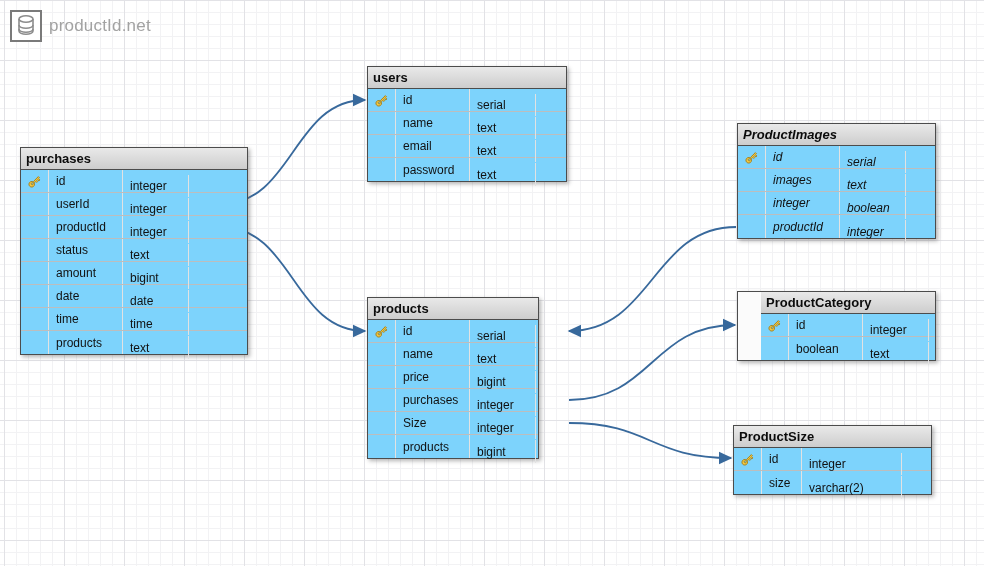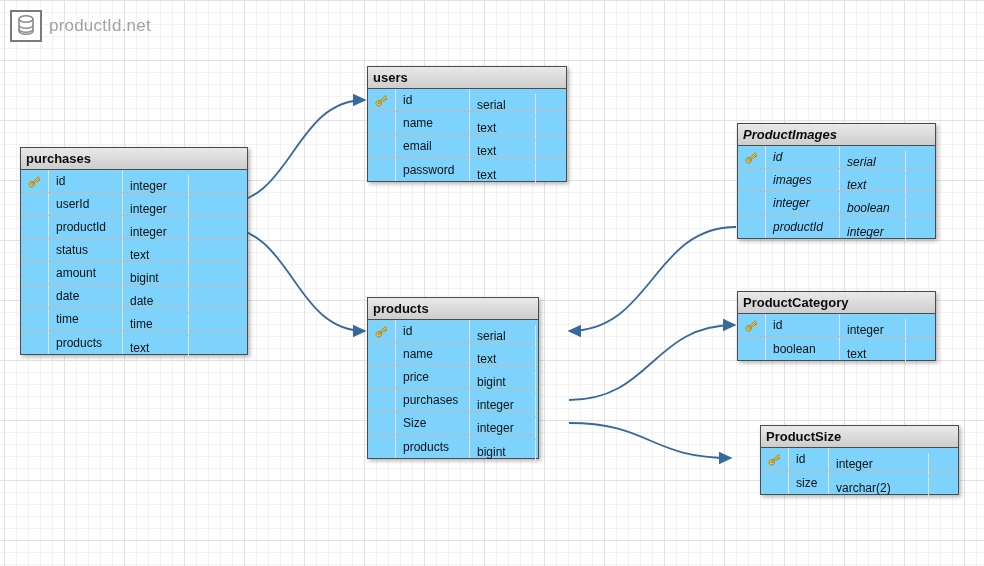--- a/index.html
+++ b/index.html
@@ -272,21 +272,21 @@
     <span class="cell end-cell"></span>
   </div>
         <div class="db-row">
     <span class="cell icon-cell"></span>
     <span class="cell name-cell">productId</span>
     <span class="cell type-cell">integer</span>
     <span class="cell end-cell"></span>
   </div>
       </div>
   </div>
-    <div class="db-table" style="left: 737px; top: 291px; width: 199px;">
+    <div class="db-table" style="left: 737px; top: 291px; width: 199px; padding-left: 23px;">
     <div class="db-table-header">
       <span>ProductCategory</span>
     </div>
     <div class="db-rows">
         <div class="db-row">
     <span class="cell icon-cell">
             <svg class="key-svg" width="15" height="15" viewBox="0 0 16 16">
               <g transform="rotate(-45 8 8)" fill="#f2c63e" stroke="#a07d1c" stroke-width="0.9" stroke-linejoin="round">
                 <path fill-rule="evenodd" d="M4.6 5.1 a3 3 0 1 0 0 5.8 a3 3 0 0 0 0 -5.8 z M4.6 6.9 a1.1 1.1 0 1 1 0 2.2 a1.1 1.1 0 0 1 0 -2.2 z"></path>
                 <path d="M7.4 7.2 h7.2 v1.7 h-1.4 v2 h-1.5 v-2 h-1.2 v1.5 h-1.5 v-1.5 h-1.6 z"></path>
@@ -298,21 +298,21 @@
     <span class="cell end-cell"></span>
   </div>
         <div class="db-row">
     <span class="cell icon-cell"></span>
     <span class="cell name-cell">boolean</span>
     <span class="cell type-cell">text</span>
     <span class="cell end-cell"></span>
   </div>
       </div>
   </div>
-    <div class="db-table narrow" style="left: 760px; top: 425px; width: 199px;">
+    <div class="db-table narrow" style="left: 733px; top: 425px; width: 199px;">
     <div class="db-table-header">
       <span>ProductSize</span>
     </div>
     <div class="db-rows">
         <div class="db-row">
     <span class="cell icon-cell">
             <svg class="key-svg" width="15" height="15" viewBox="0 0 16 16">
               <g transform="rotate(-45 8 8)" fill="#f2c63e" stroke="#a07d1c" stroke-width="0.9" stroke-linejoin="round">
                 <path fill-rule="evenodd" d="M4.6 5.1 a3 3 0 1 0 0 5.8 a3 3 0 0 0 0 -5.8 z M4.6 6.9 a1.1 1.1 0 1 1 0 2.2 a1.1 1.1 0 0 1 0 -2.2 z"></path>
                 <path d="M7.4 7.2 h7.2 v1.7 h-1.4 v2 h-1.5 v-2 h-1.2 v1.5 h-1.5 v-1.5 h-1.6 z"></path>

